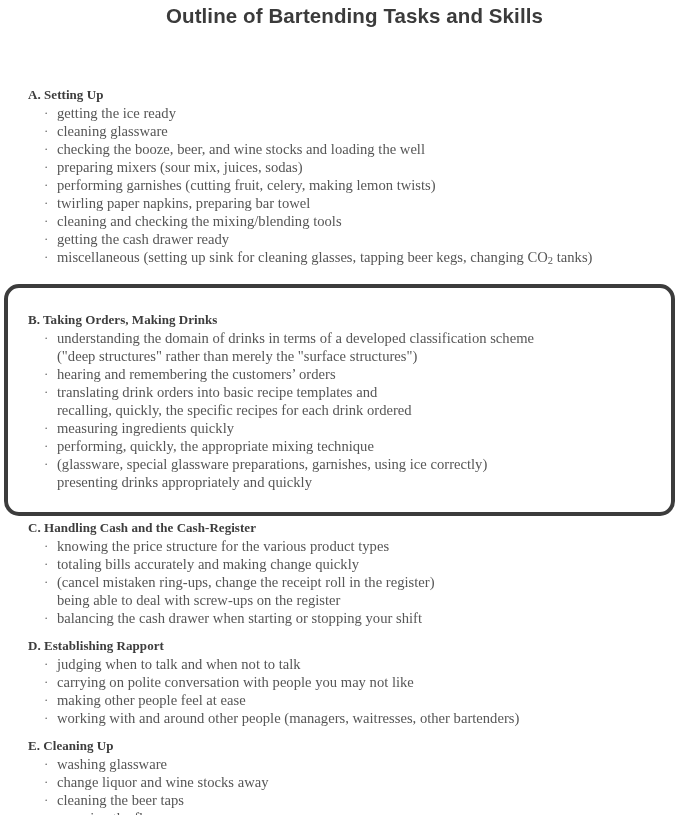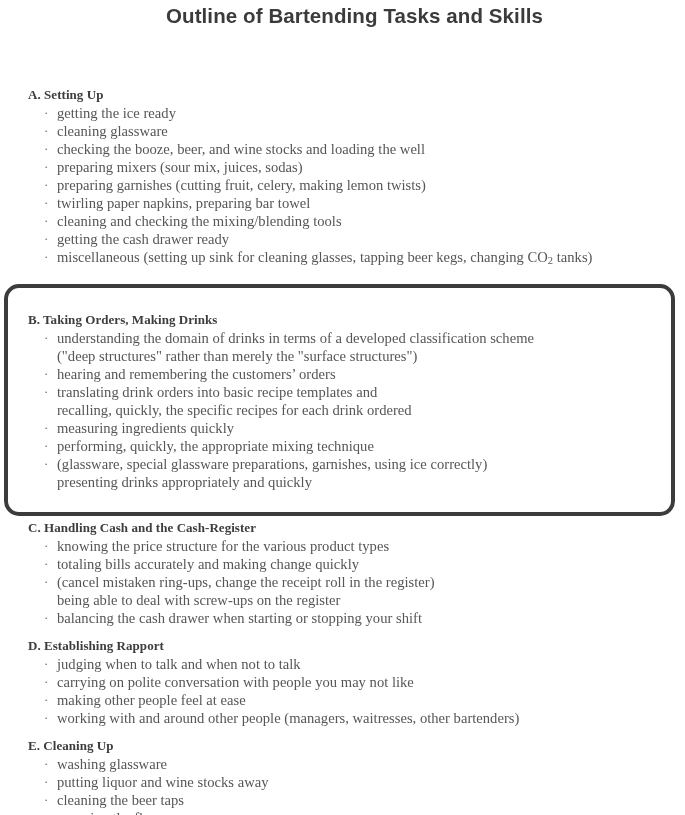--- a/index.html
+++ b/index.html
@@ -129,21 +129,21 @@
           <li>
             <span class="bullet-mark">·</span>
             <span class="li-line">checking the booze, beer, and wine stocks and loading the well</span>
           </li>
           <li>
             <span class="bullet-mark">·</span>
             <span class="li-line">preparing mixers (sour mix, juices, sodas)</span>
           </li>
           <li>
             <span class="bullet-mark">·</span>
-            <span class="li-line">preparing garnishes (cutting fruit, celery, making lemon twists)</span>
+            <span class="li-line">performing garnishes (cutting fruit, celery, making lemon twists)</span>
           </li>
           <li>
             <span class="bullet-mark">·</span>
             <span class="li-line">twirling paper napkins, preparing bar towel</span>
           </li>
           <li>
             <span class="bullet-mark">·</span>
             <span class="li-line">cleaning and checking the mixing/blending tools</span>
           </li>
           <li>
@@ -240,21 +240,21 @@
 
     <div class="section sec-e">
       <div class="section-heading">E. Cleaning Up</div>
       <ul class="bullets">
           <li>
             <span class="bullet-mark">·</span>
             <span class="li-line">washing glassware</span>
           </li>
           <li>
             <span class="bullet-mark">·</span>
-            <span class="li-line">putting liquor and wine stocks away</span>
+            <span class="li-line">change liquor and wine stocks away</span>
           </li>
           <li>
             <span class="bullet-mark">·</span>
             <span class="li-line">cleaning the beer taps</span>
           </li>
           <li>
             <span class="bullet-mark">·</span>
             <span class="li-line">mopping the floor</span>
           </li>
         </ul>

